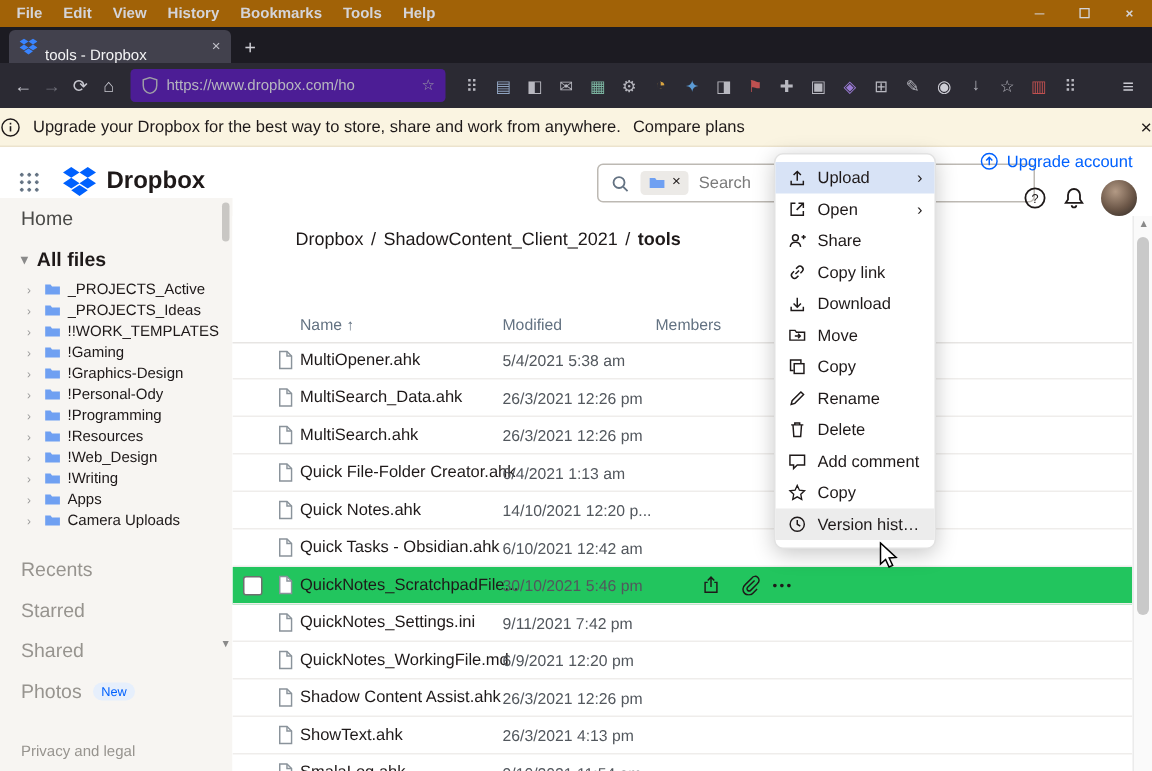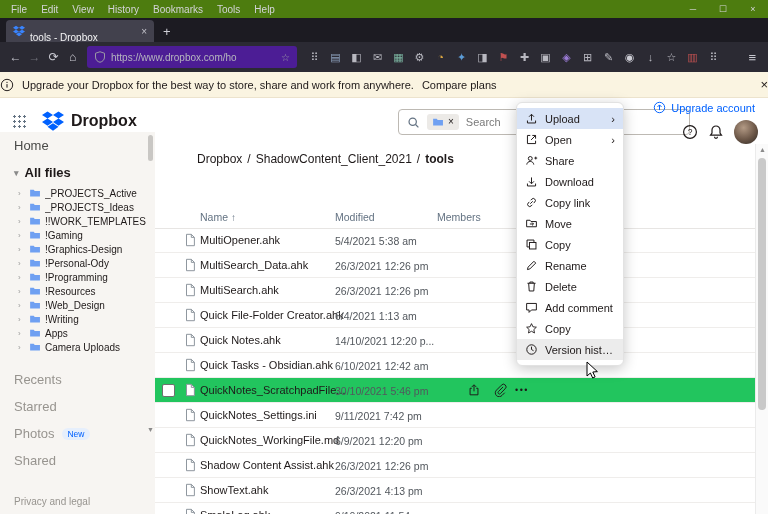--- a/index.html
+++ b/index.html
@@ -1,19 +1,19 @@
 <!DOCTYPE html>
 <html><head>
 <meta charset="utf-8">
 <style>
   html,body{margin:0;padding:0;background:#e9e9e9;}
   .window{position:relative;width:768px;height:514px;background:#fff;overflow:hidden;
           font-family:"Liberation Sans",sans-serif;color:#1e1919;}
   
-  .menubar{position:absolute;top:0;left:0;right:0;height:18px;background:#4d7c0f;display:flex;align-items:center;color:#d4d4d9;font-size:10px;padding-left:4px;box-sizing:border-box;}
+  .menubar{position:absolute;top:0;left:0;right:0;height:18px;background:#a16207;display:flex;align-items:center;color:#d4d4d9;font-size:10px;padding-left:4px;box-sizing:border-box;font-weight:bold;}
   .menu-items{display:flex;}
   .menu-item{padding:0 7px;}
   .win-controls{margin-left:auto;display:flex;}
   .winctl{width:30px;text-align:center;font-size:9px;color:#d4d4d9;}
   .tabbar{position:absolute;top:18px;left:0;right:0;height:24px;background:#1c1b22;display:flex;align-items:flex-end;padding-left:6px;box-sizing:border-box;}
   .tab{height:22px;width:148px;background:#42414d;border-radius:4px 4px 0 0;display:flex;align-items:center;gap:5px;padding:0 7px;color:#f4f4f5;font-size:10px;box-sizing:border-box;}
   .tab-title{flex:1;white-space:nowrap;overflow:hidden;margin-top:12px;}
   .tab-close{color:#c2c2ca;font-size:10px;}
   .newtab{color:#cfcfd6;font-size:13px;padding:0 9px 3px;}
   .navbar{position:absolute;top:42px;left:0;right:0;height:30px;background:#2b2a33;display:flex;align-items:center;padding:0 6px;box-sizing:border-box;}
@@ -354,25 +354,25 @@
         </div>
       </div>
     <div class="bottom-nav">
         <div class="nav-item">
           <span>Recents</span>
         </div>
         <div class="nav-item">
           <span>Starred</span>
         </div>
         <div class="nav-item">
+          <span>Shared</span>
+        </div>
+        <div class="nav-item">
           <span>Photos</span>
           <span class="badge">New</span>
-        </div>
-        <div class="nav-item">
-          <span>Shared</span>
         </div>
       </div>
     <div class="sidebar-footer">Privacy and legal</div>
     <div class="side-sb-thumb"></div>
     <span class="side-arrow">▼</span>
   </div>
 
   <div class="main">
     <div class="breadcrumb">
         <span class="bc-link">Dropbox</span>
@@ -557,35 +557,35 @@
             <circle cx="6.5" cy="5.5" r="2.4"></circle>
             <path d="M2.2 13c.3-2.4 2-3.8 4.3-3.8s4 1.4 4.3 3.8"></path>
             <path d="M11.5 5h3.5M13.2 3.3v3.4"></path>
           </svg>
         </span>
         <span class="mi-label">Share</span>
       </div>
       <div class="mi">
         <span class="i13">
           <svg viewBox="0 0 16 16" fill="none" stroke="#1e1919" stroke-width="1.2">
-            <path d="M3 10.5v3h10v-3"></path>
-            <path d="M8 3v7.5M5 7.8l3 3 3-3"></path>
-          </svg>
-        </span>
-        <span class="mi-label">Download</span>
-      </div>
-      <div class="mi">
-        <span class="i13">
-          <svg viewBox="0 0 16 16" fill="none" stroke="#1e1919" stroke-width="1.2">
             <path d="M6.5 9.5l3-3"></path>
             <path d="M7 5.2l1.4-1.4a2.5 2.5 0 0 1 3.6 3.6L10.6 8.8"></path>
             <path d="M9 10.8l-1.4 1.4A2.5 2.5 0 0 1 4 8.6l1.4-1.4"></path>
           </svg>
         </span>
         <span class="mi-label">Copy link</span>
+      </div>
+      <div class="mi">
+        <span class="i13">
+          <svg viewBox="0 0 16 16" fill="none" stroke="#1e1919" stroke-width="1.2">
+            <path d="M3 10.5v3h10v-3"></path>
+            <path d="M8 3v7.5M5 7.8l3 3 3-3"></path>
+          </svg>
+        </span>
+        <span class="mi-label">Download</span>
       </div>
       <div class="mi">
         <span class="i13">
           <svg viewBox="0 0 16 16" fill="none" stroke="#1e1919" stroke-width="1.2">
             <path d="M2 4h4.2l1.2 1.6H14V12H2z"></path>
             <path d="M6 8.6h4.2M8.7 6.8l1.8 1.8-1.8 1.8"></path>
           </svg>
         </span>
         <span class="mi-label">Move</span>
       </div>

